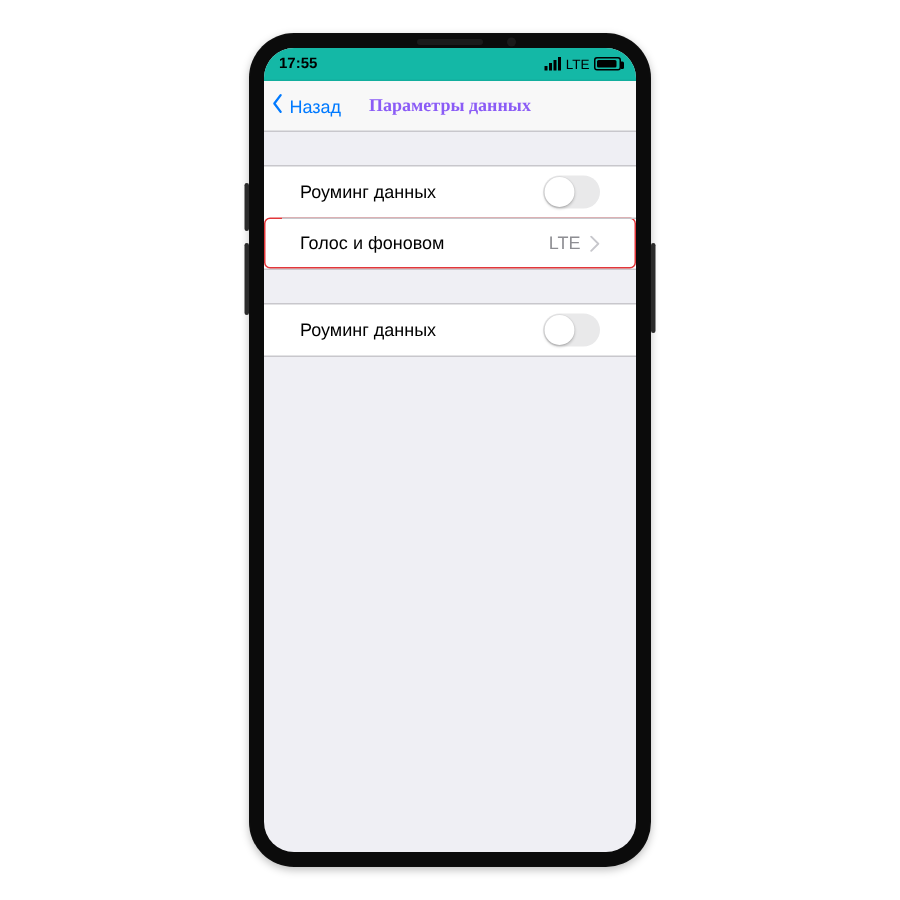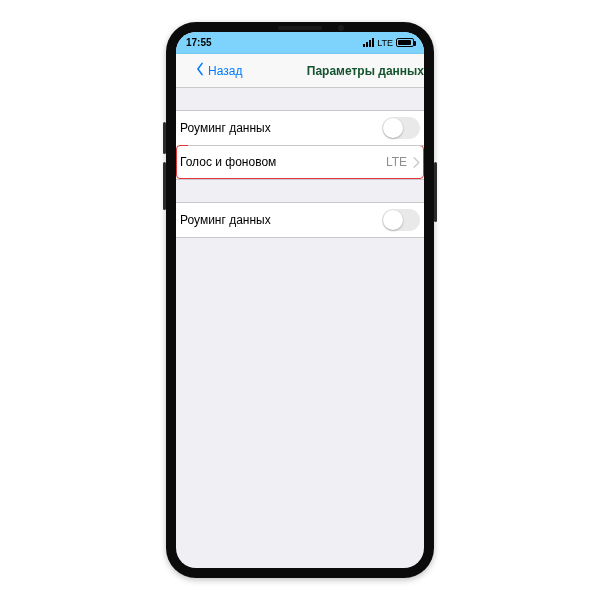--- a/index.html
+++ b/index.html
@@ -24,47 +24,47 @@
   .screen {
     width: 100%; height: 100%;
     background: #efeff4;
     border-radius: 20px;
     overflow: hidden;
     position: relative;
     display: flex; flex-direction: column;
   }
   .statusbar {
     height: 22px;
-    background: #7dd3fc;
+    background: #14b8a6;
     display:flex; align-items:center; justify-content:space-between;
     padding: 0 10px;
     font-size: 10px; font-weight:600; color:#000;
     border-bottom: 0.5px solid rgba(0,0,0,0.05);
   }
   .sb-right-icons { display:flex; align-items:center; gap:3px; }
   .sig { display:flex; align-items:flex-end; gap:1px; }
   .sig span { width:2px; background:#000; display:inline-block; }
   .sig span:nth-child(1){height:3px} .sig span:nth-child(2){height:5px}
   .sig span:nth-child(3){height:7px} .sig span:nth-child(4){height:9px}
   .batt { width:18px; height:9px; border:1px solid #000; border-radius:2px; position:relative; }
   .batt::after { content:""; position:absolute; right:-3px; top:2px; width:2px; height:5px; background:#000; border-radius:0 1px 1px 0;}
   .batt .fill { position:absolute; left:1px; top:1px; bottom:1px; width:13px; background:#000; border-radius:1px;}
   .navbar {
     height: 34px; background:#f8f8f8;
     border-bottom:0.5px solid #c8c7cc;
     display:flex; align-items:center; position:relative;
   }
-  .back { display:flex; align-items:center; color:#007aff; font-size:12px; padding-left:18px; gap:2px; cursor:pointer;}
+  .back { display:flex; align-items:center; color:#007aff; font-size:12px; padding-left:3px; gap:2px; cursor:pointer;}
   .back svg { width:12px; height:14px; }
-  .title { position:absolute; left:0; right:0; text-align:right; font-size:12px; font-weight:600; color:#14532d; pointer-events:none;}
+  .title { position:absolute; left:0; right:0; text-align:center; font-size:12px; font-weight:600; color:#8b5cf6; pointer-events:none;font-family:Liberation Serif, serif;}
   .content { flex:1; overflow:auto; }
   .spacer { height:22px; }
   .group { background:#fff; border-top:0.5px solid #c8c7cc; border-bottom:0.5px solid #c8c7cc; }
   .row {
-    min-height:34px; padding:0 4px;
+    min-height:34px; padding:0 24px;
     display:flex; align-items:center; justify-content:space-between;
     font-size:12px; color:#000;
     position:relative;
   }
   .row + .row::before {
     content:""; position:absolute; left:12px; right:0; top:0; height:0.5px; background:#c8c7cc;
   }
   .row.highlight { outline:1.5px solid #e2363a; outline-offset:-1.5px; border-radius:4px; }
   .row .right { display:flex; align-items:center; gap:6px; color:#8e8e93; font-size:12px;}
   .chev { color:#c7c7cc; }

